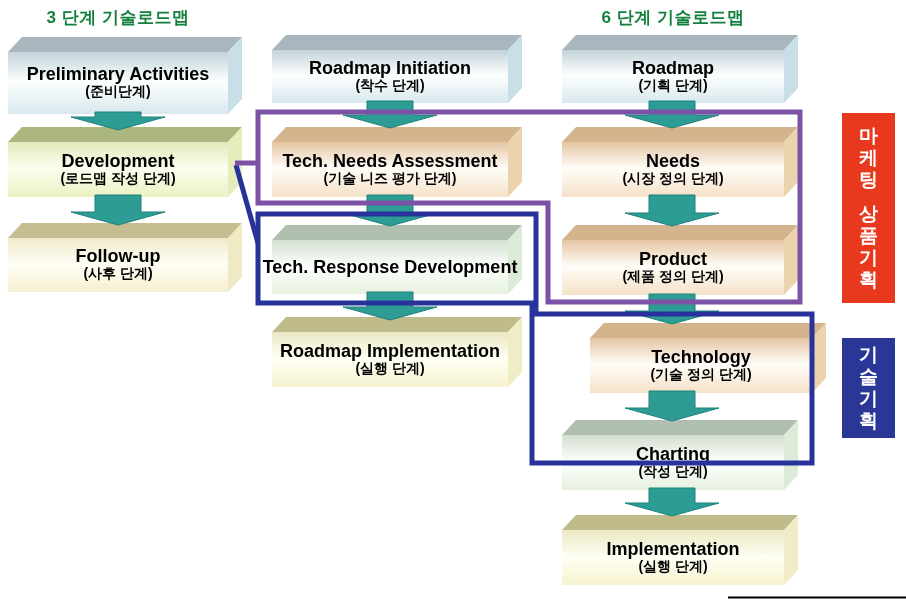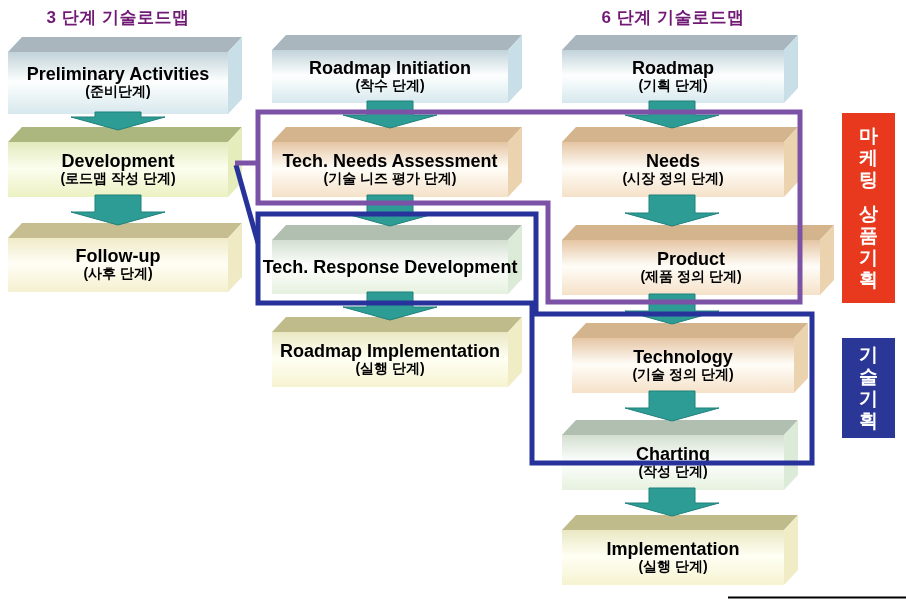--- a/index.html
+++ b/index.html
@@ -1,18 +1,18 @@
 <!DOCTYPE html>
 <html><head>
 <meta charset="utf-8">
 <style>
   html,body{margin:0;padding:0;background:#ffffff;}
   #canvas{position:relative;width:906px;height:604px;background:#ffffff;overflow:hidden;
           font-family:"Liberation Sans", sans-serif;}
-  .col-title{position:absolute;text-align:center;font-size:17px;font-weight:bold;color:#701a75;
+  .col-title{position:absolute;text-align:center;font-size:17px;font-weight:bold;color:#15803d;
              letter-spacing:0.5px;}
   
   .box3d{position:absolute;z-index:1;}
   .face-top{position:absolute;left:0;top:-15px;width:calc(100% + 14px);height:15px;
             clip-path:polygon(14px 0,100% 0,calc(100% - 14px) 100%,0 100%);}
   .face-side{position:absolute;right:-14px;top:-15px;width:14px;height:calc(100% + 15px);
              clip-path:polygon(0 15px,100% 0,100% calc(100% - 15px),0 100%);}
   .face-front{position:absolute;left:0;top:0;width:100%;height:100%;
               display:flex;flex-direction:column;align-items:center;justify-content:center;}
   .bt{font-size:18px;font-weight:bold;color:#000;line-height:17px;white-space:nowrap;}
@@ -112,29 +112,29 @@
     </div>
   </div>
   <div class="box3d c-orange" style="left:562px;top:142px;width:222px;height:55px;">
     <div class="face-top"></div>
     <div class="face-side"></div>
     <div class="face-front">
       <div class="bt">Needs</div>
       <div class="bs">(시장 정의 단계)</div>
     </div>
   </div>
-  <div class="box3d c-orange" style="left:562px;top:240px;width:222px;height:55px;padding-left:36px;">
+  <div class="box3d c-orange" style="left:562px;top:240px;width:222px;height:55px;">
     <div class="face-top"></div>
     <div class="face-side"></div>
     <div class="face-front">
       <div class="bt">Product</div>
       <div class="bs">(제품 정의 단계)</div>
     </div>
   </div>
-  <div class="box3d c-orange" style="left:572px;top:338px;width:222px;height:55px;">
+  <div class="box3d c-orange" style="left:590px;top:338px;width:222px;height:55px;">
     <div class="face-top"></div>
     <div class="face-side"></div>
     <div class="face-front">
       <div class="bt">Technology</div>
       <div class="bs">(기술 정의 단계)</div>
     </div>
   </div>
   <div class="box3d c-green" style="left:562px;top:435px;width:222px;height:55px;">
     <div class="face-top"></div>
     <div class="face-side"></div>

